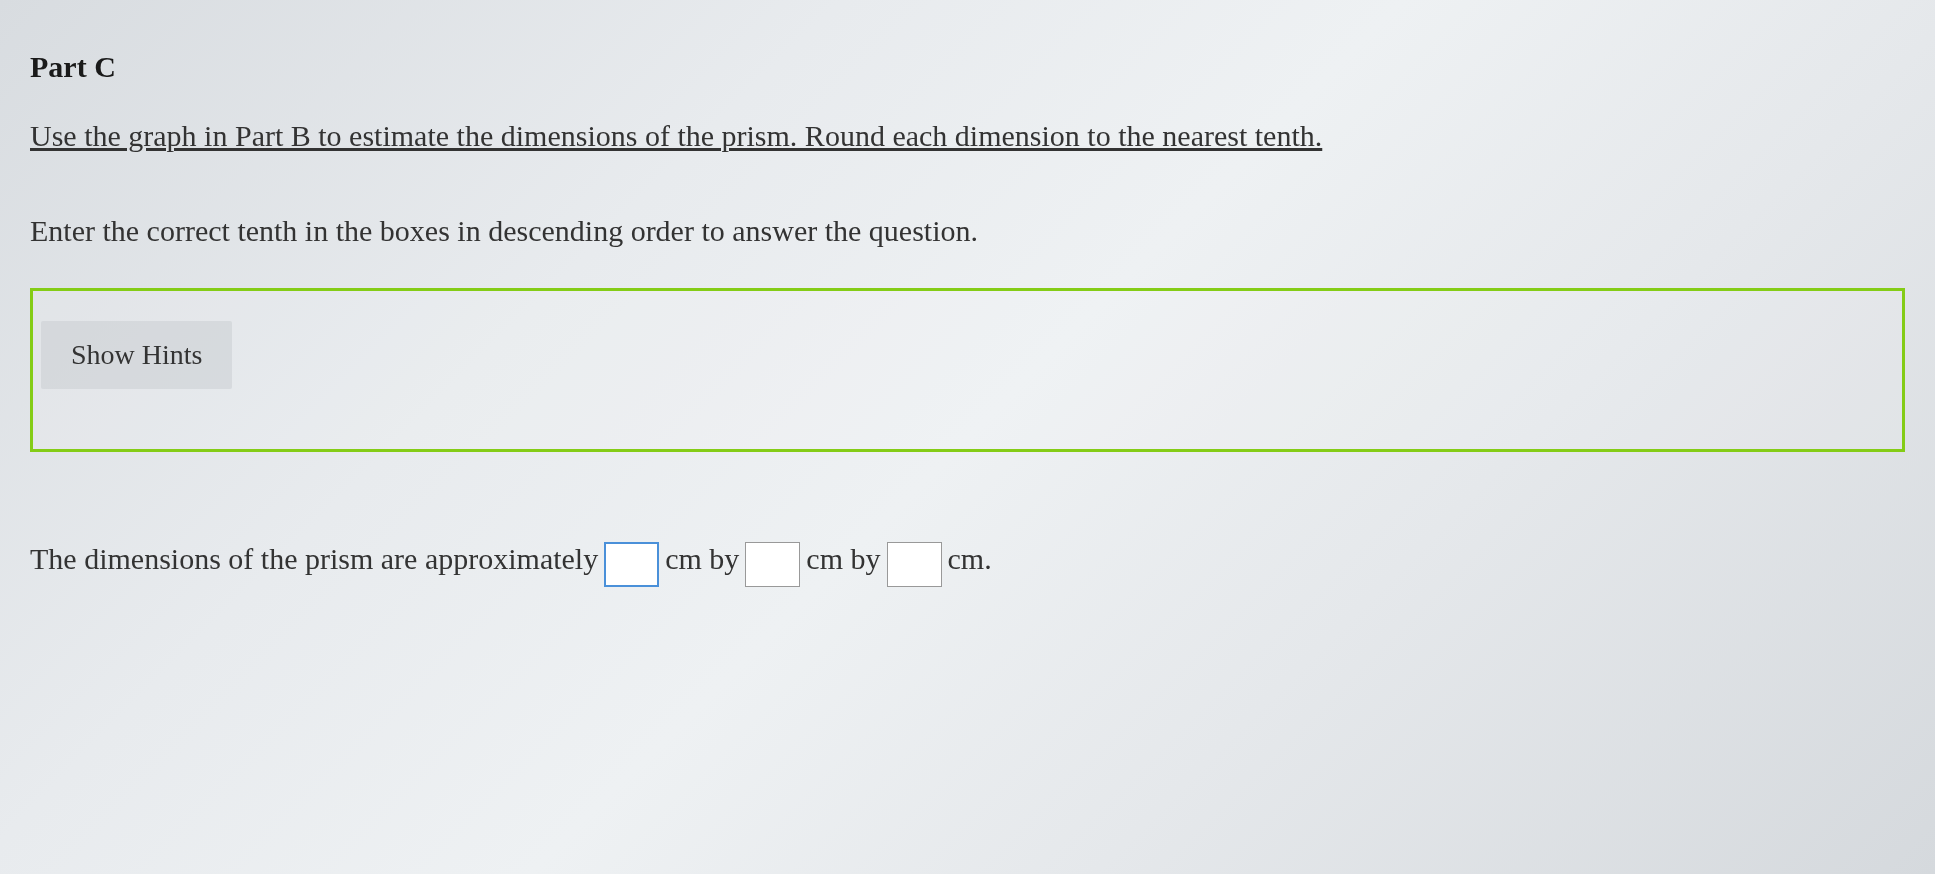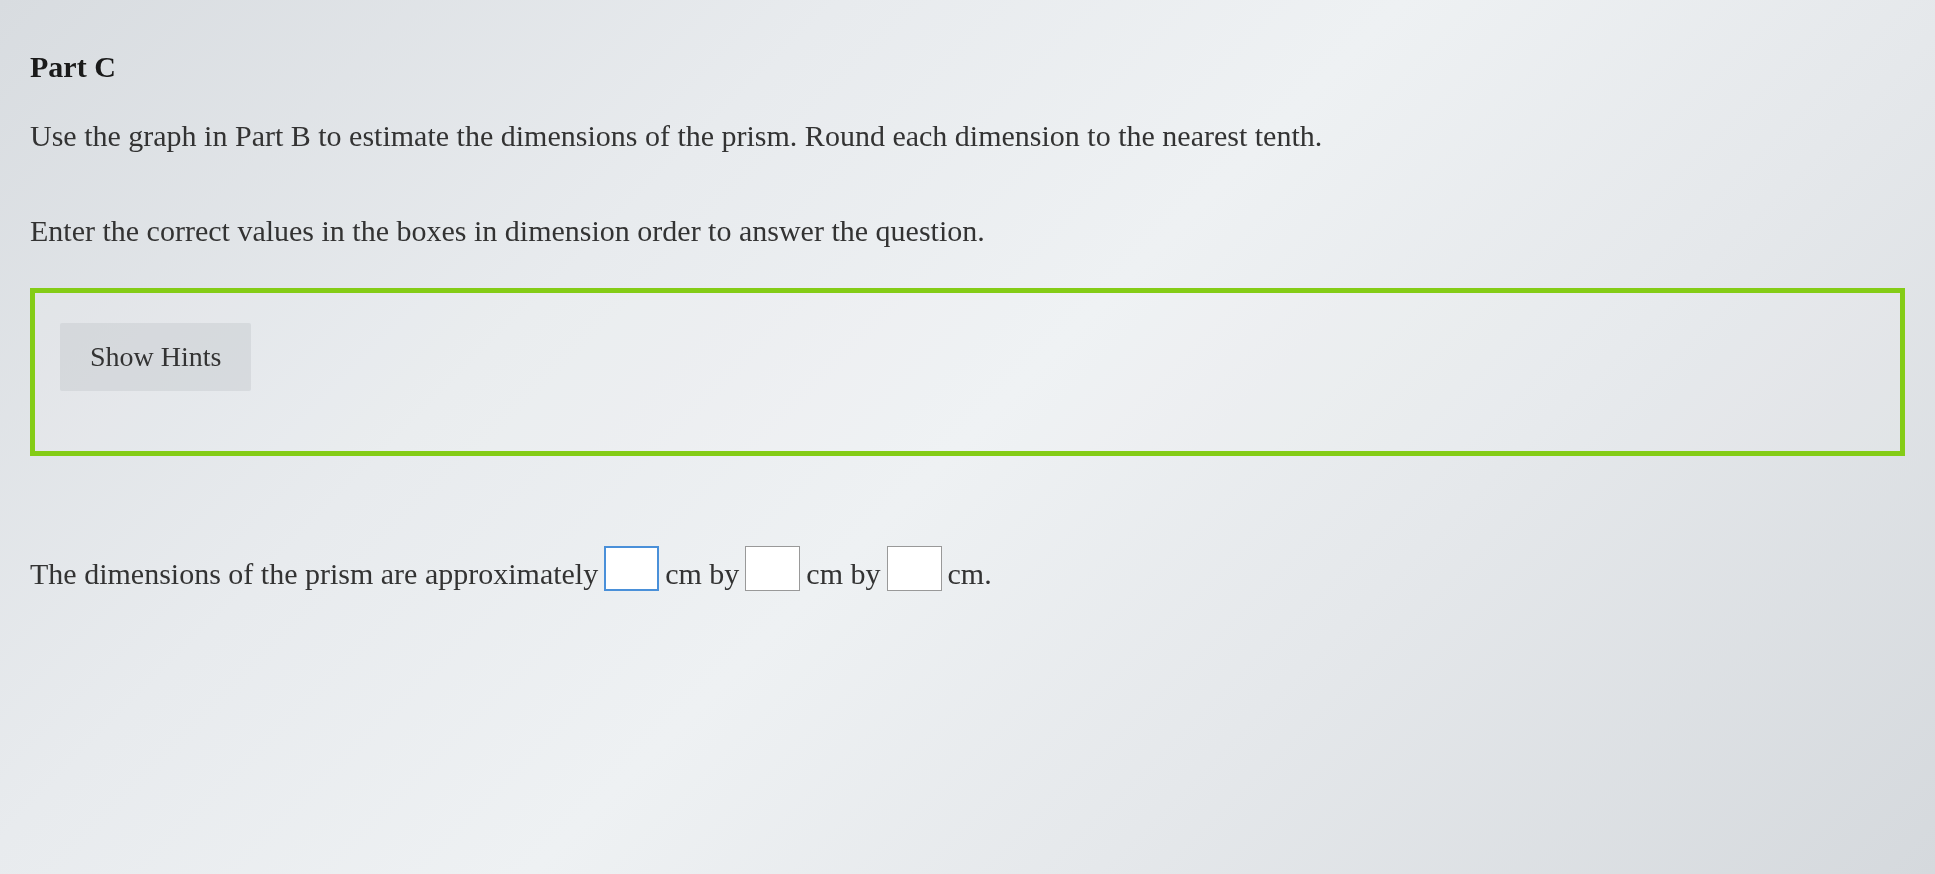--- a/index.html
+++ b/index.html
@@ -19,49 +19,50 @@
       font-weight: bold;
       font-size: 30px;
       margin-bottom: 29px;
       color: #1a1a1a;
     }
     .instruction-1 {
       font-size: 30px;
       color: #333;
       margin-bottom: 50px;
       line-height: 1.5;
+      text-decoration: underline;
     }
     .instruction-2 {
       font-size: 30px;
       color: #333;
       margin-bottom: 35px;
       line-height: 1.5;
     }
     .hints-container {
-      border: 5px solid #84cc16;
-      padding: 30px 25px 60px 25px;
+      border: 3px solid #84cc16;
+      padding: 30px 25px 60px 8px;
       margin-bottom: 90px;
       background: rgba(255,255,255,0.1);
     }
     .show-hints-btn {
       display: inline-block;
       background: rgba(200, 204, 208, 0.5);
       border: none;
       padding: 18px 30px;
       font-family: Georgia, 'Times New Roman', Times, serif;
       font-size: 28px;
       color: #333;
       cursor: pointer;
       border-radius: 2px;
     }
     .answer-line {
       font-size: 30px;
       color: #333;
       display: flex;
-      align-items: flex-end;
+      align-items: flex-start;
       flex-wrap: wrap;
       gap: 6px;
     }
     .answer-input {
       width: 55px;
       height: 45px;
       border: 1px solid #999;
       background: #fff;
       font-size: 24px;
       text-align: center;
@@ -72,21 +73,21 @@
       outline: none;
     }
   </style>
 </head>
 <body>
 
 <div class="part-title">Part C</div>
 
 <div class="instruction-1">Use the graph in Part B to estimate the dimensions of the prism. Round each dimension to the nearest tenth.</div>
 
-<div class="instruction-2">Enter the correct values in the boxes in dimension order to answer the question.</div>
+<div class="instruction-2">Enter the correct tenth in the boxes in descending order to answer the question.</div>
 
 <div class="hints-container">
   <button class="show-hints-btn">Show Hints</button>
 </div>
 
 <div class="answer-line">
   <span>The dimensions of the prism are approximately</span>
   <input type="text" class="answer-input active" value="" style="">
   <span>cm by</span>
   <input type="text" class="answer-input" value="" style="">

